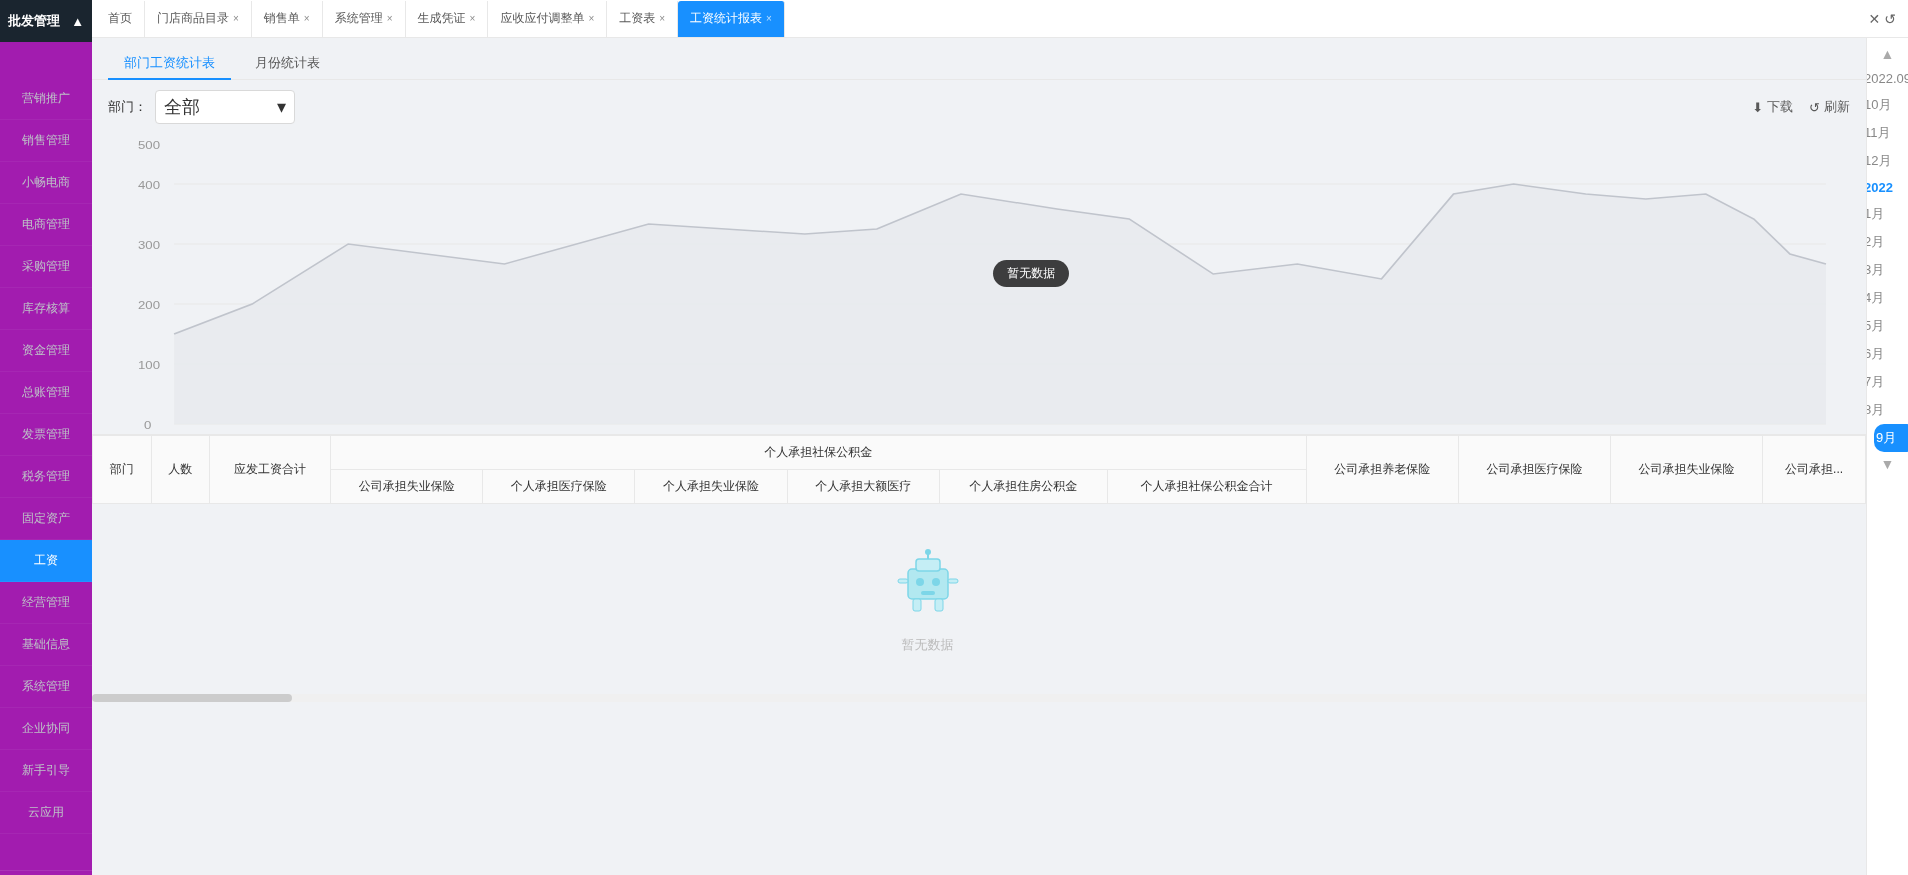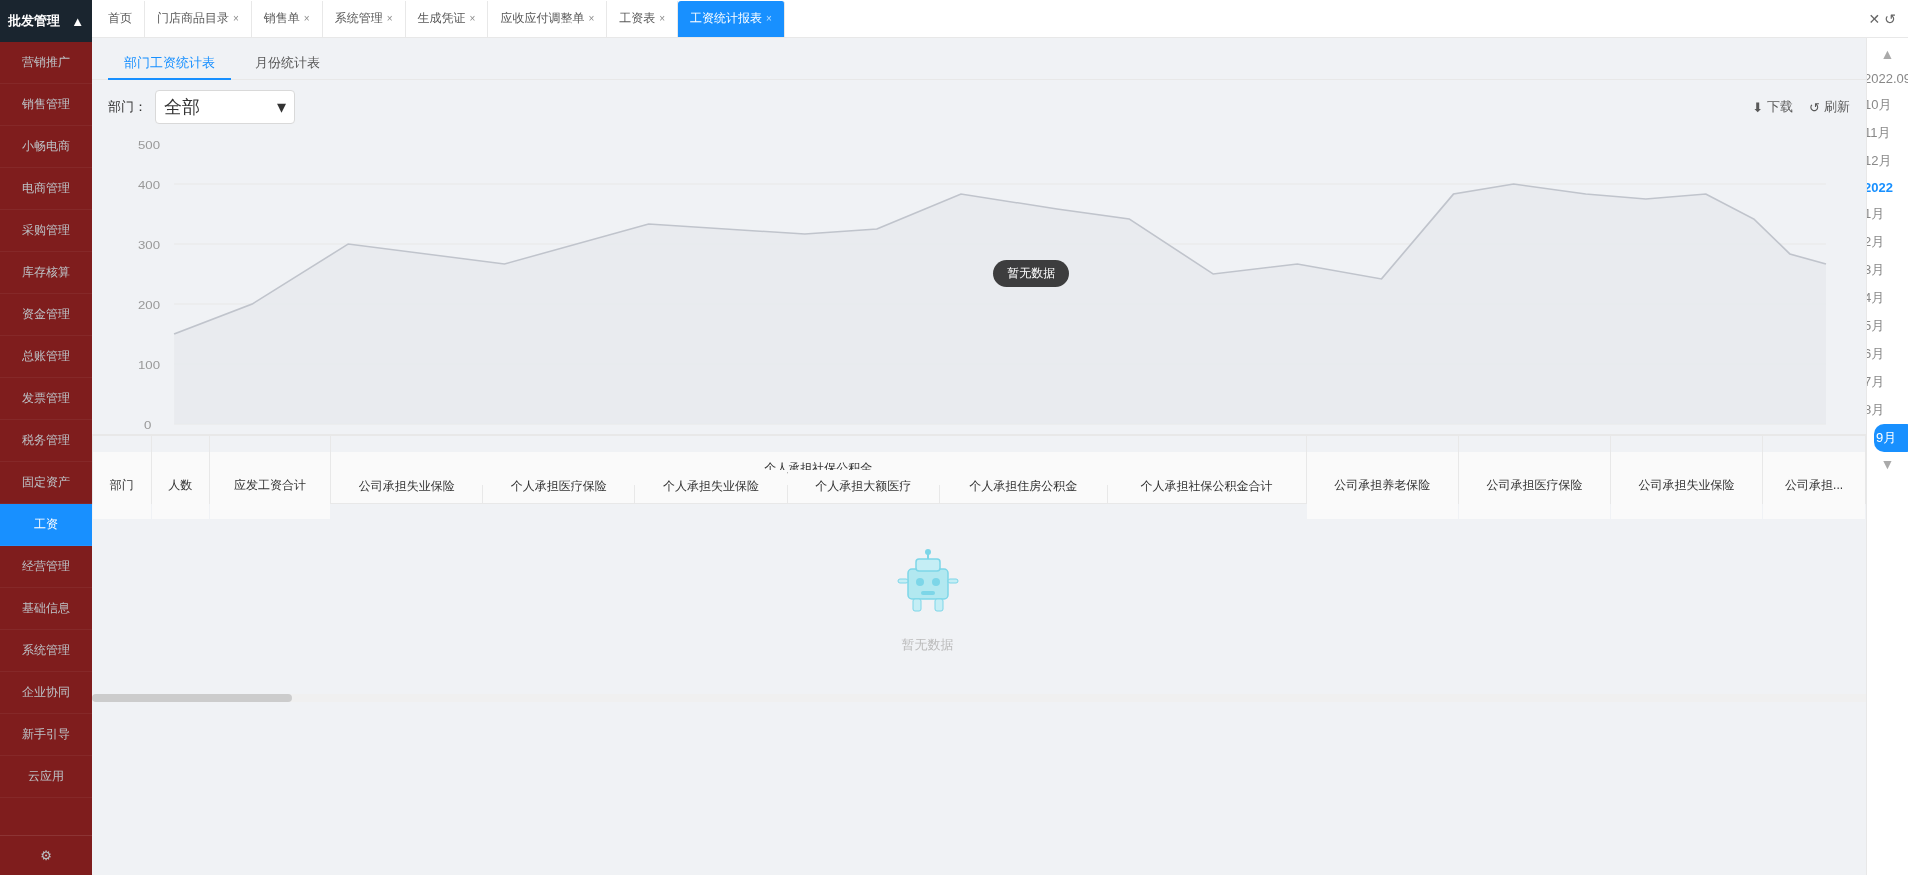--- a/index.html
+++ b/index.html
@@ -1,26 +1,27 @@
 <!DOCTYPE html>
 <html><head>
   <meta charset="utf-8">
   <style>
     * { box-sizing: border-box; margin: 0; padding: 0; }
     body { font-family: 'Microsoft YaHei', Arial, sans-serif; font-size: 13px; display: flex; height: 875px; overflow: hidden; background: #f0f2f5; }
 
     
     .sidebar {
       width: 92px;
-      background: #7f1d1d;
+      background: #a21caf;
       color: #ccc;
       display: flex;
       flex-direction: column;
       flex-shrink: 0;
       height: 100%;
+      gap: 36px;
     }
     .sidebar-header {
       background: #1a252f;
       color: #fff;
       padding: 12px 8px;
       display: flex;
       align-items: center;
       justify-content: space-between;
       font-size: 13px;
       font-weight: bold;
@@ -164,21 +165,21 @@
     }
     th {
       background: #fafafa;
       border: 1px solid #e8e8e8;
       padding: 8px 10px;
       text-align: center;
       color: #333;
       font-weight: normal;
       white-space: nowrap;
       position: sticky;
-      top: 16px;
+      top: 0;
       z-index: 2;
     }
     td {
       border: 1px solid #e8e8e8;
       padding: 8px 10px;
       text-align: center;
       color: #333;
       white-space: nowrap;
     }
     .empty-state {

